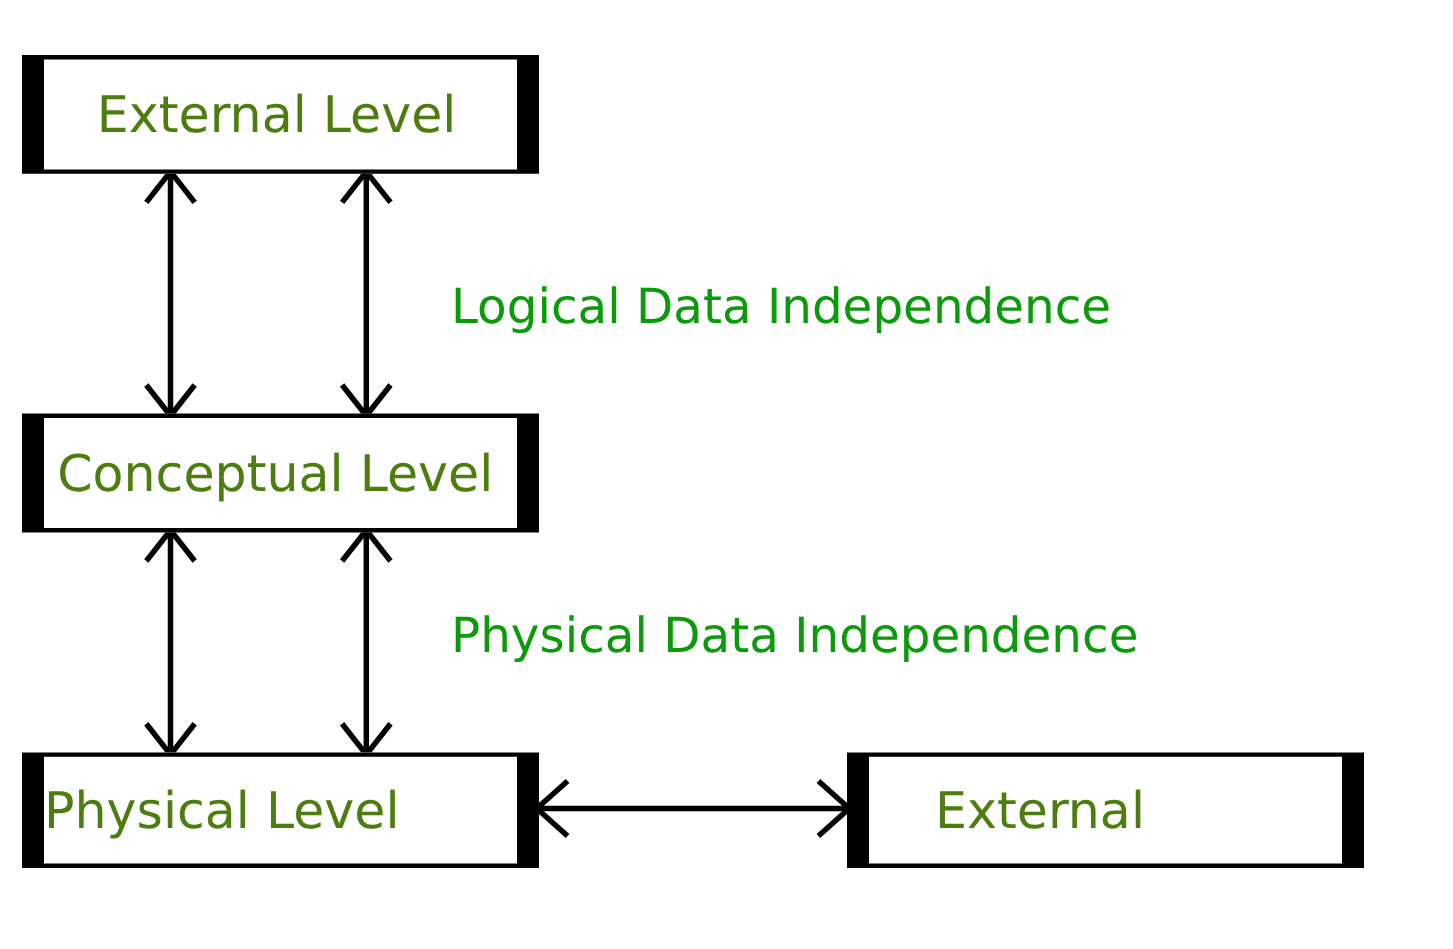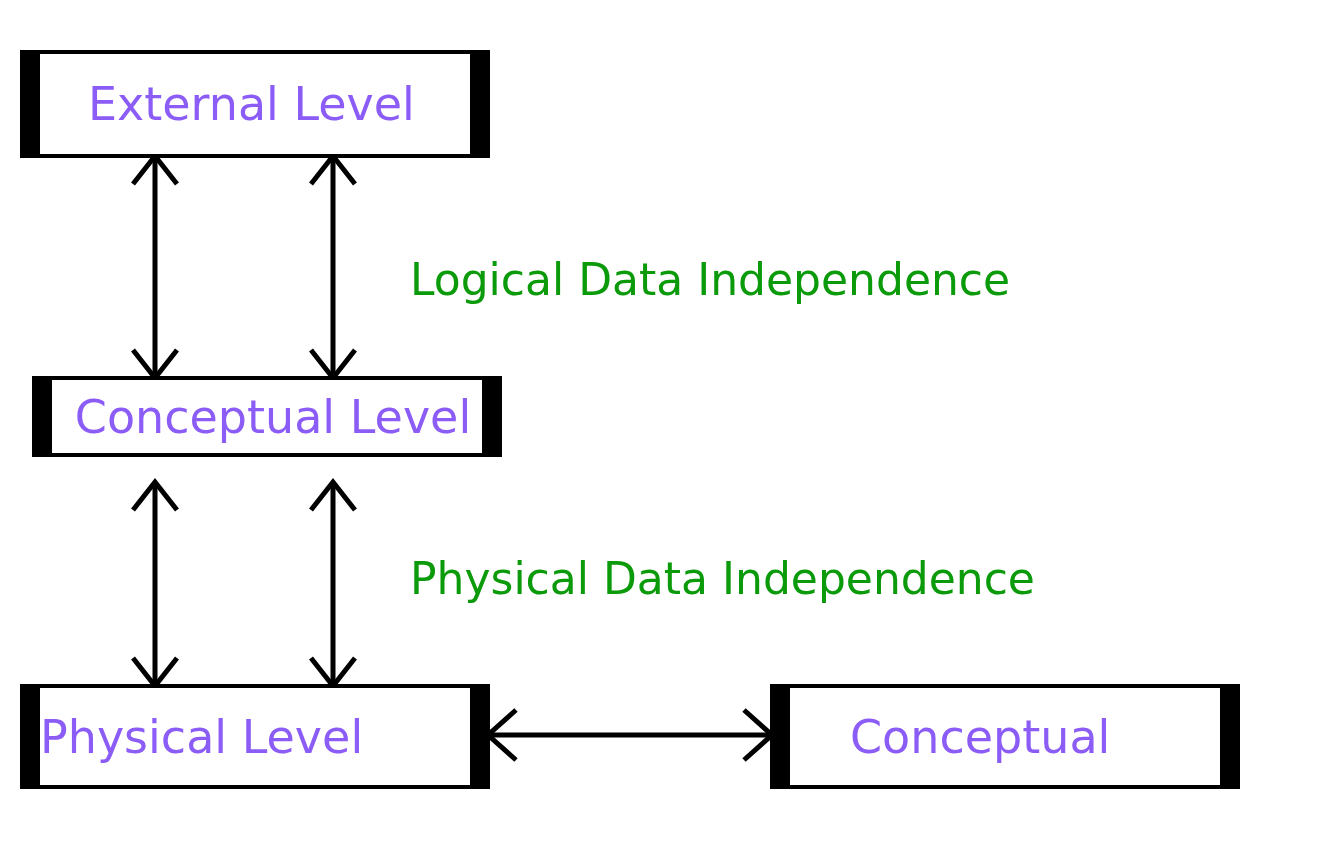--- a/index.html
+++ b/index.html
@@ -24,31 +24,31 @@
     box-sizing: border-box;
     background: #ffffff;
     border-top: 4px solid #000000;
     border-bottom: 4px solid #000000;
     border-left: 20px solid #000000;
     border-right: 20px solid #000000;
     display: flex;
     align-items: center;
   }
   .node-label {
-    color: #8b5cf6;
+    color: #4d7c0f;
     font-size: 46px;
     line-height: 1;
     white-space: nowrap;
     font-family: "DejaVu Sans", sans-serif;
   }
 
   .node.ext   { left: 20px;  top: 50px;  width: 470px; height: 108px; }
   .node.ext   .node-label { padding-left: 48px; }
 
-  .node.conc  { left: 32px;  top: 376px; width: 470px; height: 81px; justify-content: center; }
+  .node.conc  { left: 20px;  top: 376px; width: 470px; height: 108px; }
   .node.conc  .node-label { padding-left: 12px; }
 
   .node.phys  { left: 20px;  top: 684px; width: 470px; height: 105px; }
   .node.phys  .node-label { }
 
   .node.store { left: 770px; top: 684px; width: 470px; height: 105px; }
   .node.store .node-label { padding-left: 60px; }
 
   
   .caption {
@@ -119,20 +119,20 @@
 
   <div class="node conc">
     <span class="node-label">Conceptual Level</span>
   </div>
 
   <div class="node phys">
     <span class="node-label">Physical Level</span>
   </div>
 
   <div class="node store">
-    <span class="node-label">Conceptual</span>
+    <span class="node-label">External</span>
   </div>
 
   <div class="caption physical">Physical Data Independence</div>
 
   <div class="caption logical">Logical Data Independence</div>
 
 </div>
 
 </body></html>

